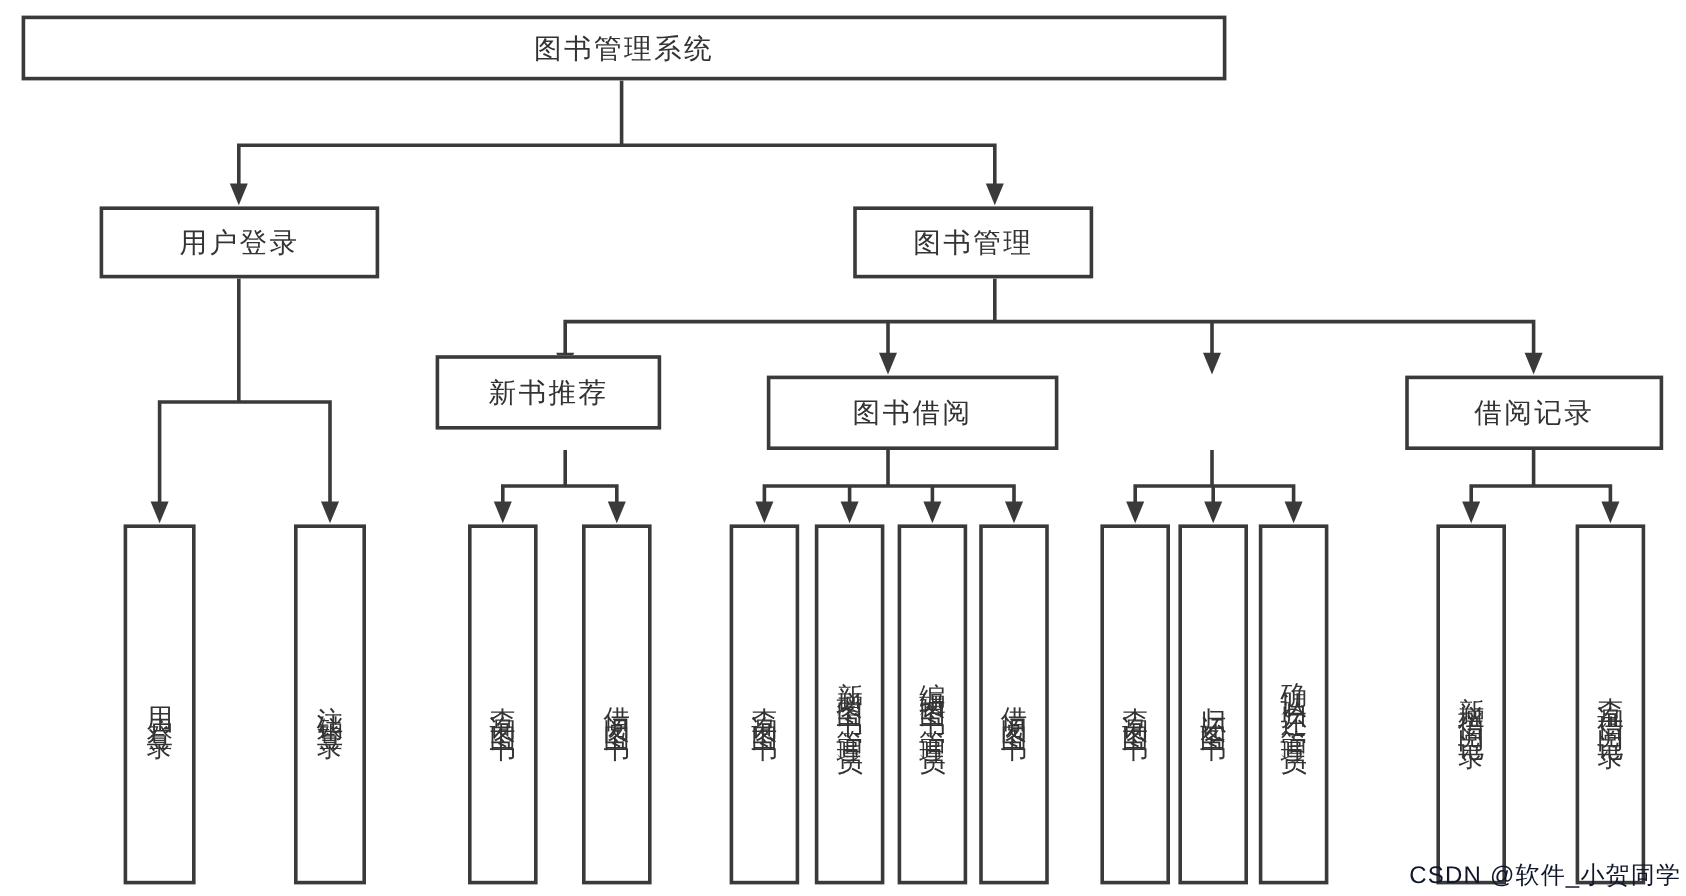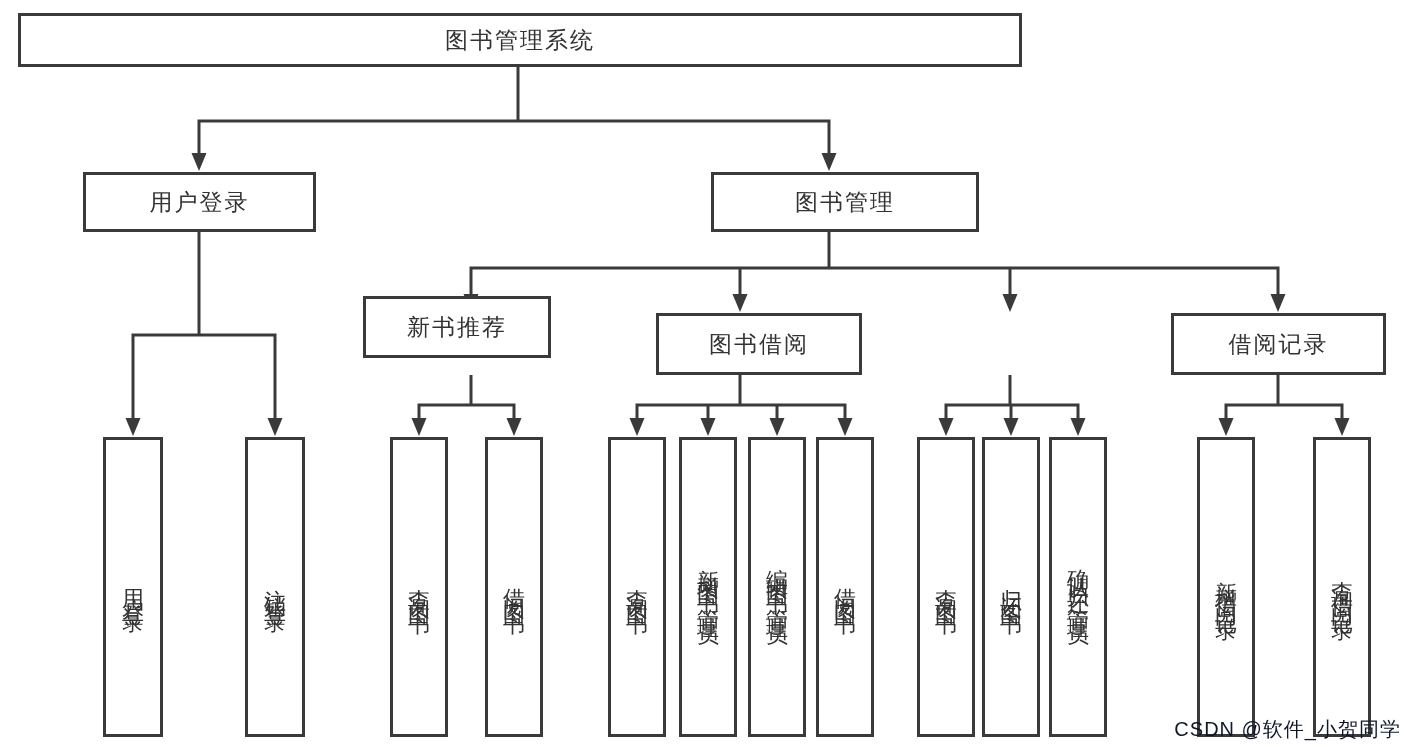--- a/index.html
+++ b/index.html
@@ -82,35 +82,35 @@
     </g>
   </svg>
 
   <div class="box box-h" style="left:18px; top:13px; width:1004px; height:54px;align-items:center;">
     <span>图书管理系统</span>
   </div>
 
   <div class="box box-h" style="left:83px; top:172px; width:233px; height:60px;">
     <span>用户登录</span>
   </div>
-  <div class="box box-h" style="left:711px; top:172px; width:268px; height:60px;">
+  <div class="box box-h" style="left:711px; top:172px; width:200px; height:60px;">
     <span>图书管理</span>
   </div>
 
   <div class="box box-v" style="left:103px; top:437px; width:60px; height:300px;">
     <span>用户登录</span>
   </div>
   <div class="box box-v" style="left:245px; top:437px; width:60px; height:300px;">
     <span>注销登录</span>
   </div>
 
   <div class="box box-h" style="left:363px; top:296px; width:188px; height:62px;">
     <span>新书推荐</span>
   </div>
-  <div class="box box-h" style="left:656px; top:313px; width:206px; height:62px;">
+  <div class="box box-h" style="left:639px; top:313px; width:243px; height:62px;">
     <span>图书借阅</span>
   </div>
   <div class="box box-h" style="left:1171px; top:313px; width:215px; height:62px;">
     <span>借阅记录</span>
   </div>
 
   <div class="box box-v" style="left:390px; top:437px; width:58px; height:300px;">
     <span>查询图书</span>
   </div>
   <div class="box box-v" style="left:485px; top:437px; width:58px; height:300px;">

